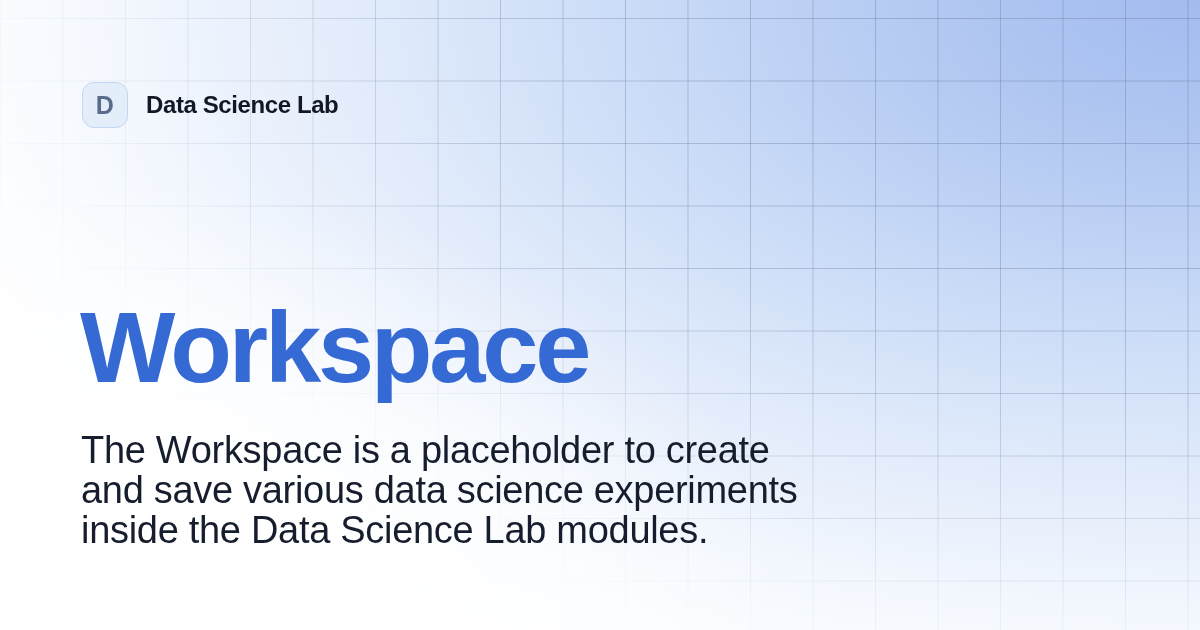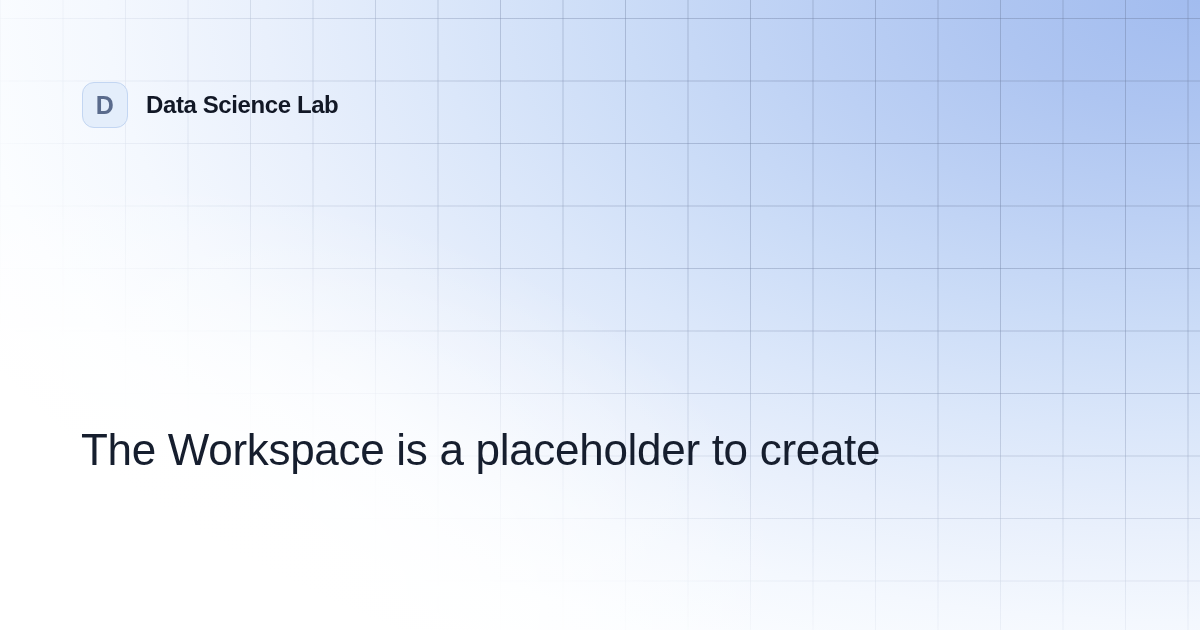--- a/index.html
+++ b/index.html
@@ -129,21 +129,21 @@
     letter-spacing:-3.2px;
     line-height:1;
     white-space:nowrap;
   }
 
   .description {
     position:absolute;
     left:81px;
     top:430px;
     width:790px;
-    font-size:44px;
+    font-size:38px;
     font-weight:normal;
     color:#161e2e;
     line-height:40px;
     letter-spacing:-0.3px;
   }
   .description .line { display:block; white-space:nowrap; }
 </style>
 </head>
 <body>
 
@@ -153,19 +153,22 @@
   <div class="bg-grid"></div>
   <div class="bg-bloom"></div>
 
   <div class="content">
 
     <div class="brand">
       <div class="brand-badge">D</div>
       <div class="brand-name">Data Science Lab</div>
     </div>
 
+    <div class="headline">Workspace</div>
 
     <div class="description">
       <span class="line">The Workspace is a placeholder to create</span>
+      <span class="line">and save various data science experiments</span>
+      <span class="line">inside the Data Science Lab modules.</span>
     </div>
 
   </div>
 </div>
 
 </body></html>

